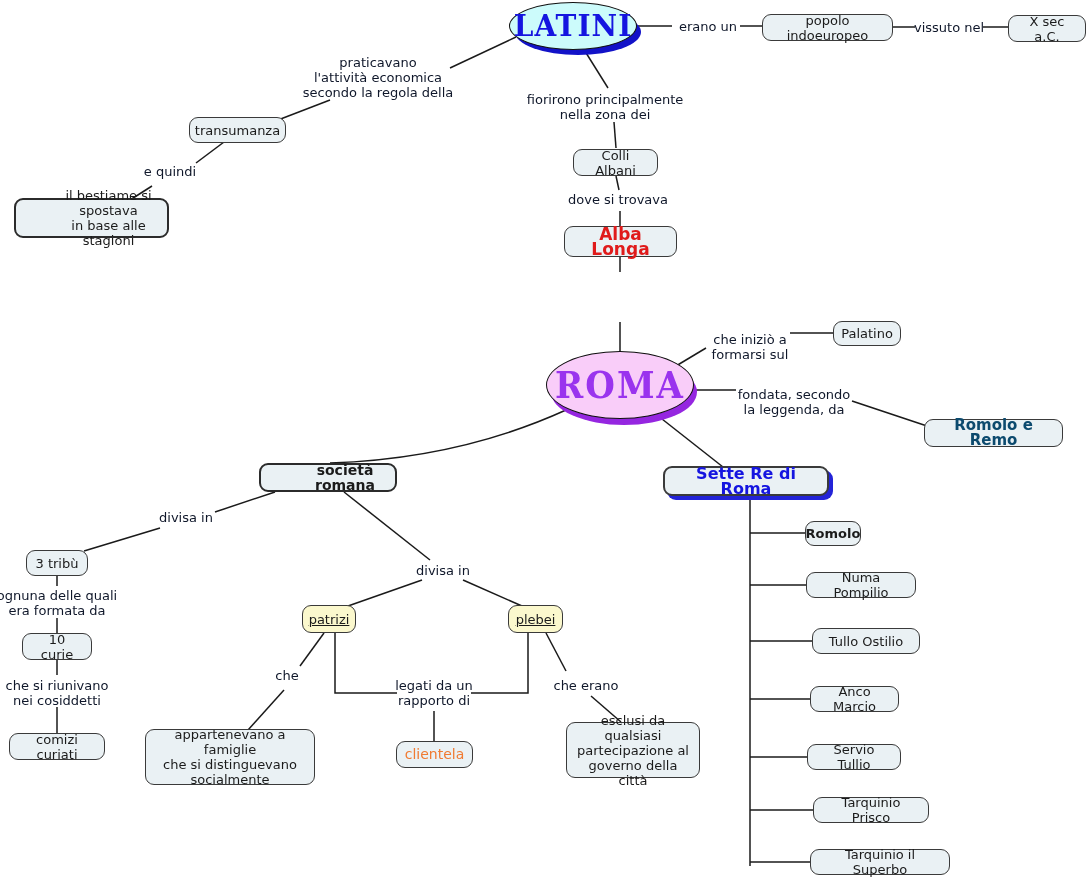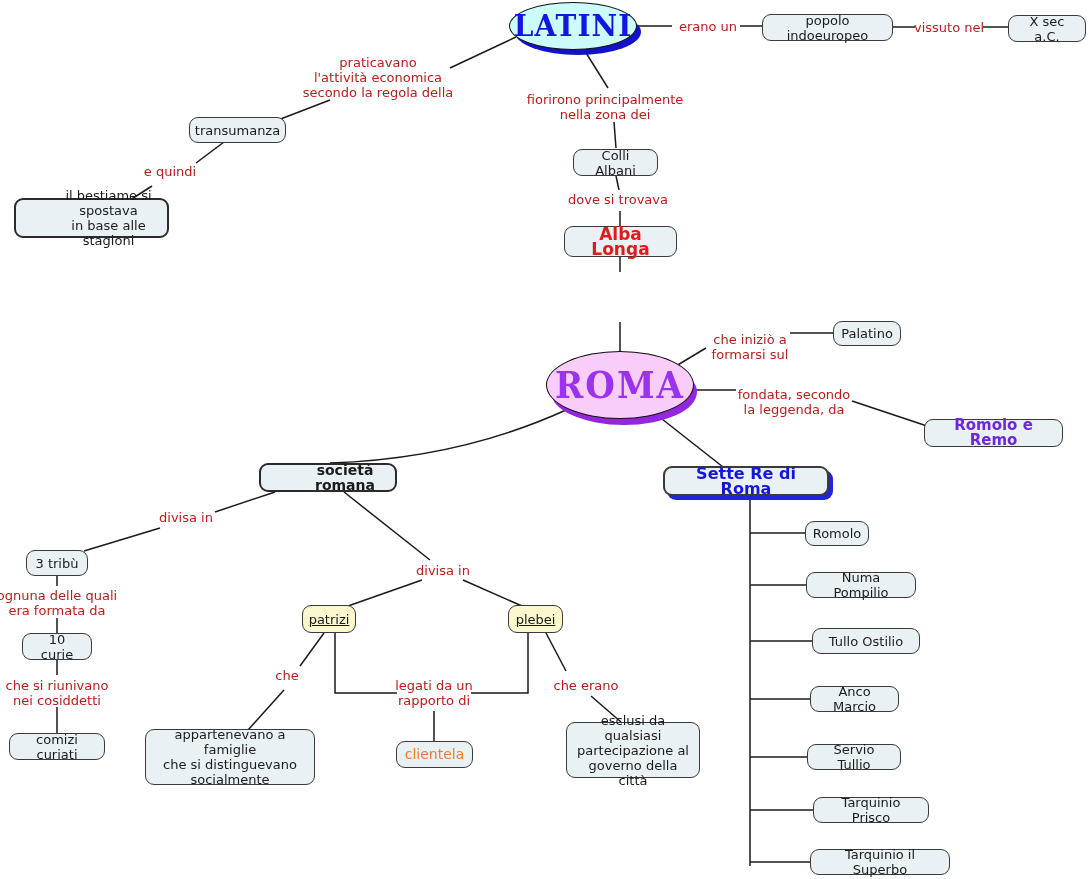--- a/index.html
+++ b/index.html
@@ -43,21 +43,21 @@
     line-height: 15px;
     padding: 3px 8px;
     white-space: pre-line;
     z-index: 3;
   }
   .node.thick { border-width: 2.2px; border-color: #2b2b2b; padding-left: 42px; }
   .node.bold  { font-weight: bold; }
   .node.yellow { background: #fbf8cd; text-decoration: underline; }
 
   .node.red    { color: #e01b1b; font-weight: bold; font-size: 17px; }
-  .node.green  { color: #6d28d9; font-weight: bold; font-size: 15px; }
+  .node.green  { color: #0c4a6e; font-weight: bold; font-size: 15px; }
   .node.orange { color: #f07a31; font-size: 14px; }
   .node.blue   { color: #1515e0; font-weight: bold; font-size: 16px; }
 
   
   .node.shadow-blue {
     box-shadow: 4px 4px 0 0 #2323d8;
     border-width: 2px;
   }
 
   
@@ -95,21 +95,21 @@
     letter-spacing: 2px;
     color: #9a33ee;
     transform: scaleY(1.12);
   }
 
   
   .elabel {
     position: absolute;
     font-size: 13px;
     line-height: 15px;
-    color: #b91c1c;
+    color: #0f172a;
     text-align: center;
     white-space: pre-line;
     background: transparent;
     z-index: 4;
   }
   .elabel.c { transform: translateX(-50%); }
 </style>
 </head>
 <body>
 
@@ -287,21 +287,21 @@
   <div class="node orange" style="left:396px; top:741px; width:77px; height:27px;">
     <span>clientela</span>
   </div>
 
   <div class="node" style="left:566px; top:722px; width:134px; height:56px;">
     <span>esclusi da qualsiasi
 partecipazione al
 governo della città</span>
   </div>
 
-  <div class="node" style="left:805px; top:521px; width:64px; height:25px;">
+  <div class="node" style="left:805px; top:521px; width:56px; height:25px;font-weight:bold;">
     <span>Romolo</span>
   </div>
   <div class="node" style="left:806px; top:572px; width:110px; height:26px;">
     <span>Numa Pompilio</span>
   </div>
   <div class="node" style="left:812px; top:628px; width:108px; height:26px;">
     <span>Tullo Ostilio</span>
   </div>
   <div class="node" style="left:810px; top:686px; width:89px; height:26px;">
     <span>Anco Marcio</span>

